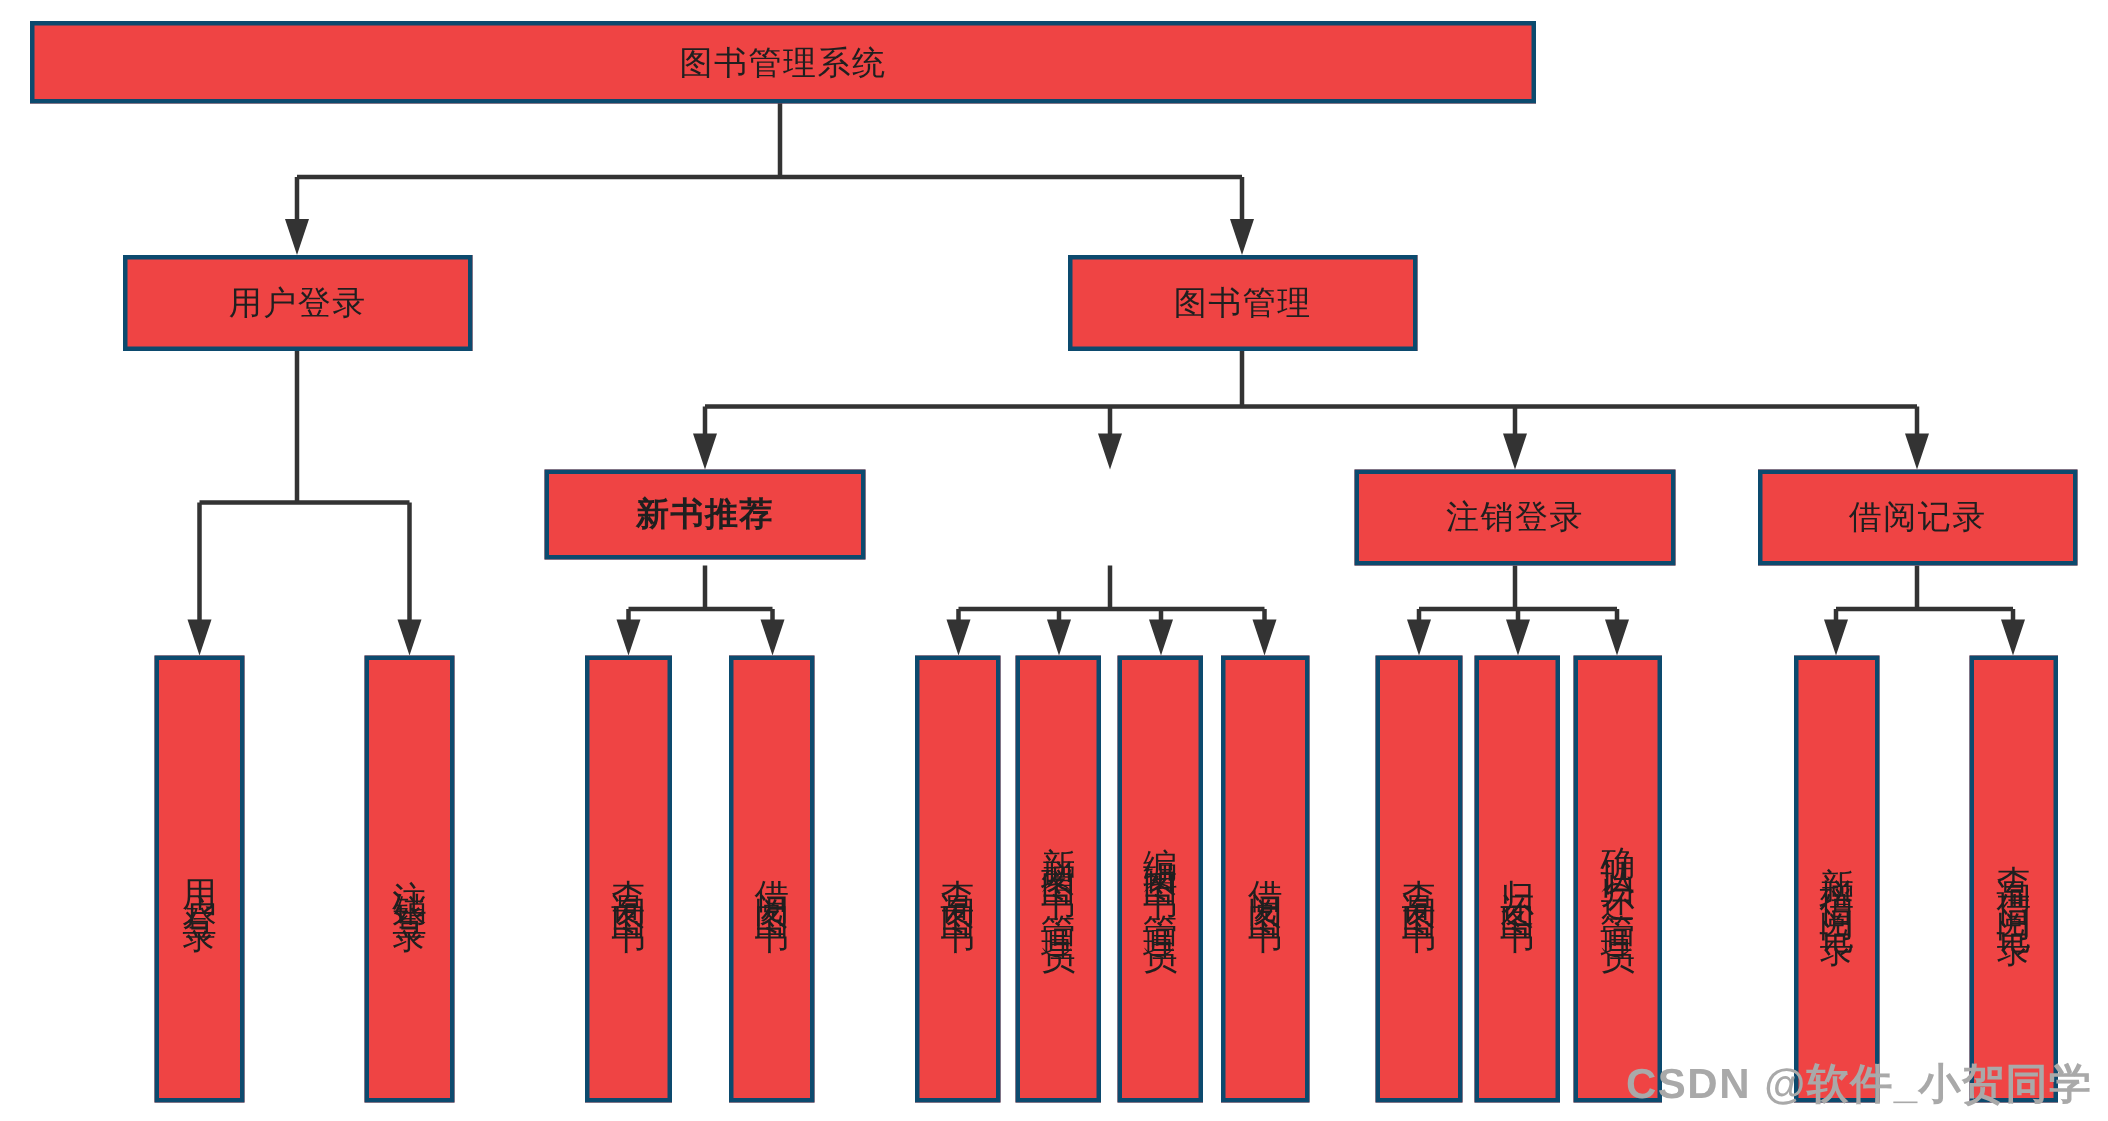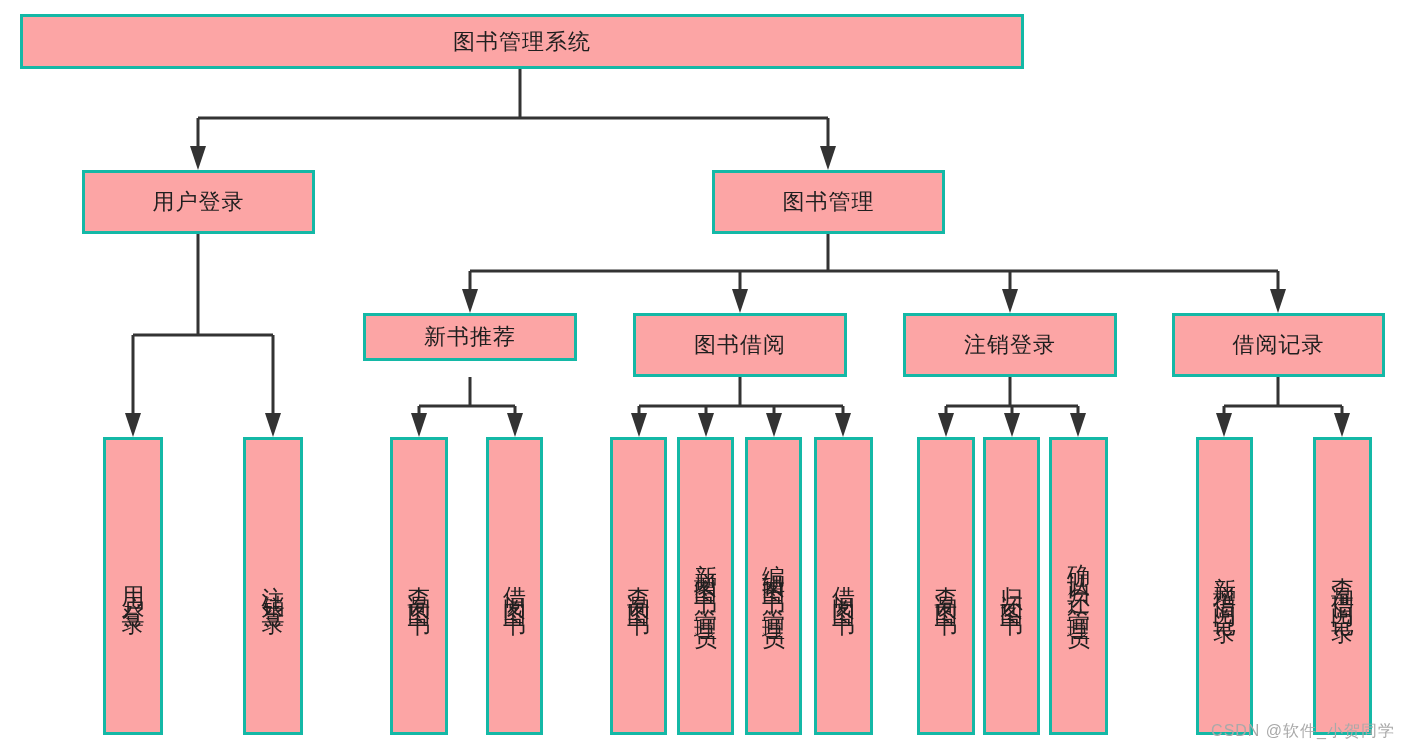--- a/index.html
+++ b/index.html
@@ -23,22 +23,22 @@
     stroke: #333333;
     stroke-width: 3;
   }
   .connectors .arrowheads {
     fill: #333333;
     stroke: none;
   }
   .box {
     position: absolute;
     box-sizing: border-box;
-    border: 3px solid #14b8a6;
-    background: #fca5a5;
+    border: 3px solid #0c4a6e;
+    background: #ef4444;
     display: flex;
     align-items: center;
     justify-content: center;
   }
   .hbox {
     font-size: 22px;
     letter-spacing: 1px;
     white-space: nowrap;
   }
   .vbox {
@@ -48,25 +48,26 @@
     text-orientation: mixed;
     font-size: 23px;
     letter-spacing: 9px;
     white-space: nowrap;
     line-height: 1;
   }
   .watermark {
     position: absolute;
     right: 10px;
     bottom: 5px;
-    font-size: 16px;
+    font-size: 28px;
     color: #a9a9a9;
     letter-spacing: 1px;
     z-index: 5;
     white-space: nowrap;
+    font-weight: bold;
   }
 </style>
 </head>
 <body>
 
 <div class="canvas">
 
   <svg class="connectors" viewBox="0 0 1405 747" xmlns="http://www.w3.org/2000/svg">
     <path class="line" d="
       M520 68V118 M198 118H828 M198 118V150 M828 118V150
@@ -90,25 +91,22 @@
     <span>图书管理系统</span>
   </div>
 
   <div class="box hbox" style="left:82px; top:170px; width:233px; height:64px;">
     <span>用户登录</span>
   </div>
   <div class="box hbox" style="left:712px; top:170px; width:233px; height:64px;align-items:center;">
     <span>图书管理</span>
   </div>
 
-  <div class="box hbox" style="left:363px; top:313px; width:214px; height:48px;">
+  <div class="box hbox" style="left:363px; top:313px; width:214px; height:60px;font-weight:bold;">
     <span>新书推荐</span>
-  </div>
-  <div class="box hbox" style="left:633px; top:313px; width:214px; height:64px;">
-    <span>图书借阅</span>
   </div>
   <div class="box hbox" style="left:903px; top:313px; width:214px; height:64px;">
     <span>注销登录</span>
   </div>
   <div class="box hbox" style="left:1172px; top:313px; width:213px; height:64px;">
     <span>借阅记录</span>
   </div>
 
   <div class="box vbox" style="left:103px; width:60px;">
     <span>用户登录</span>

